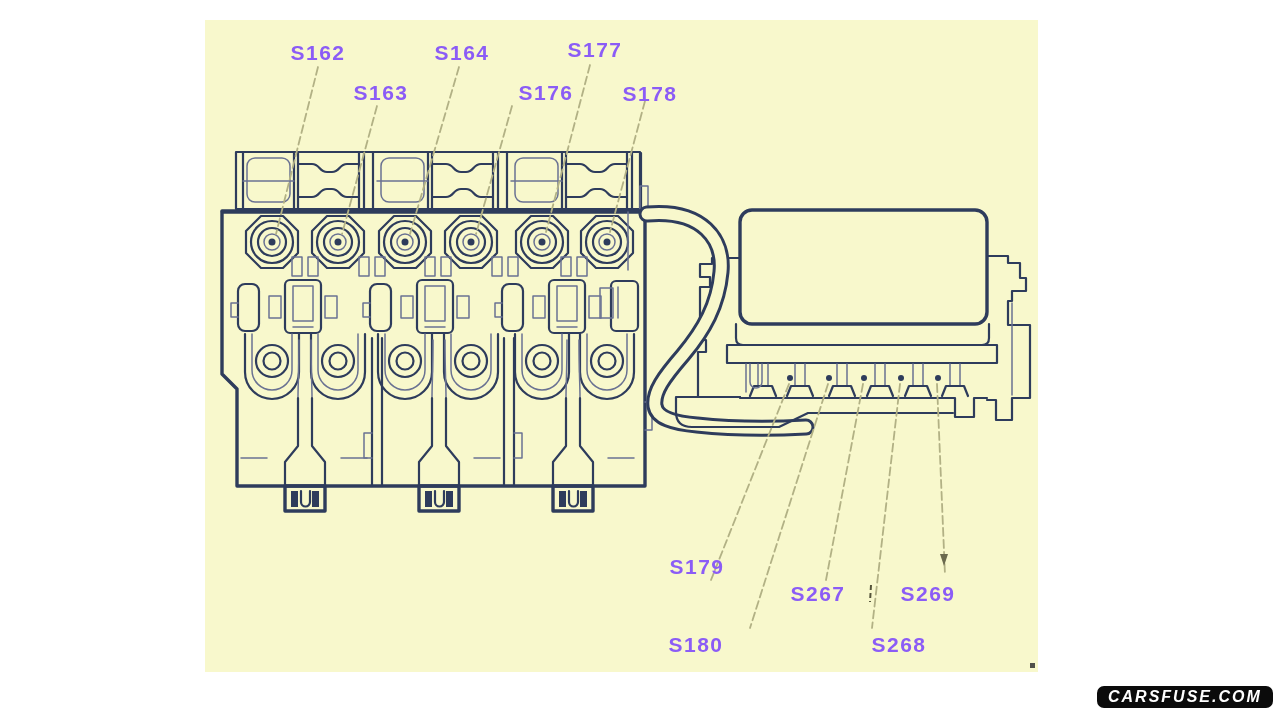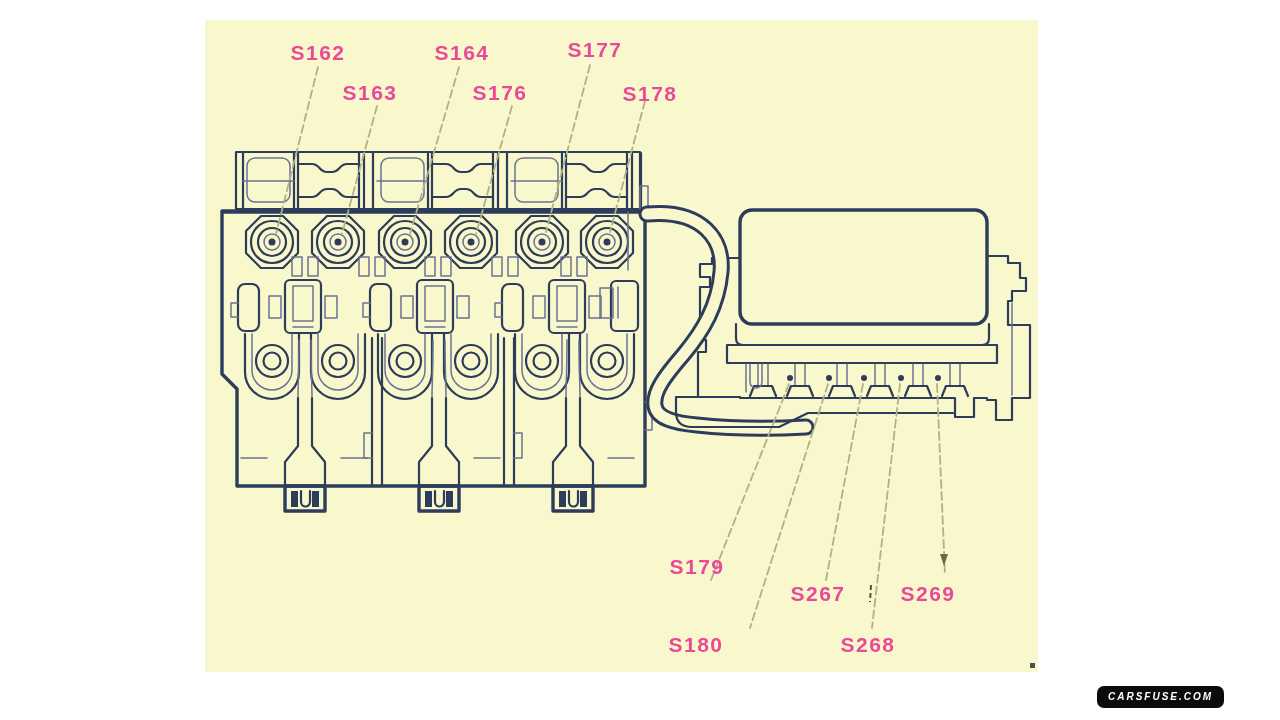--- a/index.html
+++ b/index.html
@@ -14,26 +14,26 @@
   }
   svg.art{position:absolute;left:0;top:0;}
   
   .ink{stroke:#2e3c5c;fill:none;stroke-width:2.2;stroke-linecap:round;stroke-linejoin:round;}
   .ink-b{stroke-width:3.4;}
   .ink-l{stroke:#6a7292;fill:none;stroke-width:1.5;stroke-linecap:round;stroke-linejoin:round;}
   .fillink{fill:#2e3c5c;stroke:none;}
   .leader{stroke:#b2b185;fill:none;stroke-width:1.8;stroke-dasharray:8 4;stroke-linecap:round;}
   .lbl{
     position:absolute;transform:translate(-50%,-50%);
-    font-weight:700;font-size:21px;letter-spacing:1.5px;color:#ec4899;white-space:nowrap;
+    font-weight:700;font-size:21px;letter-spacing:1.5px;color:#8b5cf6;white-space:nowrap;
   }
   .watermark{
     position:absolute;left:1097px;top:686px;height:18px;
     background:#0b0b0b;color:#ffffff;border-radius:7px;
-    font-weight:700;font-style:italic;font-size:10px;letter-spacing:2px;
+    font-weight:700;font-style:italic;font-size:16px;letter-spacing:2px;
     line-height:18px;padding:2px 11px;white-space:nowrap;
   }
   .corner-dot{
     position:absolute;left:1030px;top:663px;width:5px;height:5px;background:#50504a;
   }
 </style>
 </head>
 <body>
 
 <div class="panel"></div>
@@ -182,29 +182,29 @@
     <path class="leader" d="M828,384 L750,628"></path>
     <path class="leader" d="M863,384 L826,580"></path>
     <path class="leader" d="M900,384 L872,628"></path>
     <path class="leader" d="M937,384 L945,575"></path>
     <path d="M944,566 L940,554 L948,554 Z" fill="#6b6a4e"></path>
     <path d="M871,585 L870,602" stroke="#55543a" stroke-width="2" stroke-dasharray="5 3" fill="none"></path>
   </g>
 </svg>
 
 <div class="lbl" style="left:318px;top:53px">S162</div>
-<div class="lbl" style="left:370px;top:93px">S163</div>
+<div class="lbl" style="left:381px;top:93px">S163</div>
 <div class="lbl" style="left:462px;top:53px">S164</div>
-<div class="lbl" style="left:500px;top:93px">S176</div>
+<div class="lbl" style="left:546px;top:93px">S176</div>
 <div class="lbl" style="left:595px;top:50px">S177</div>
 <div class="lbl" style="left:650px;top:94px">S178</div>
 
 <div class="lbl" style="left:697px;top:567px">S179</div>
 <div class="lbl" style="left:696px;top:645px">S180</div>
 <div class="lbl" style="left:818px;top:594px">S267</div>
-<div class="lbl" style="left:868px;top:645px">S268</div>
+<div class="lbl" style="left:899px;top:645px">S268</div>
 <div class="lbl" style="left:928px;top:594px">S269</div>
 
 <div class="corner-dot"></div>
 
 <div class="watermark">
   <span>CARSFUSE.COM</span>
 </div>
 
 </body></html>

